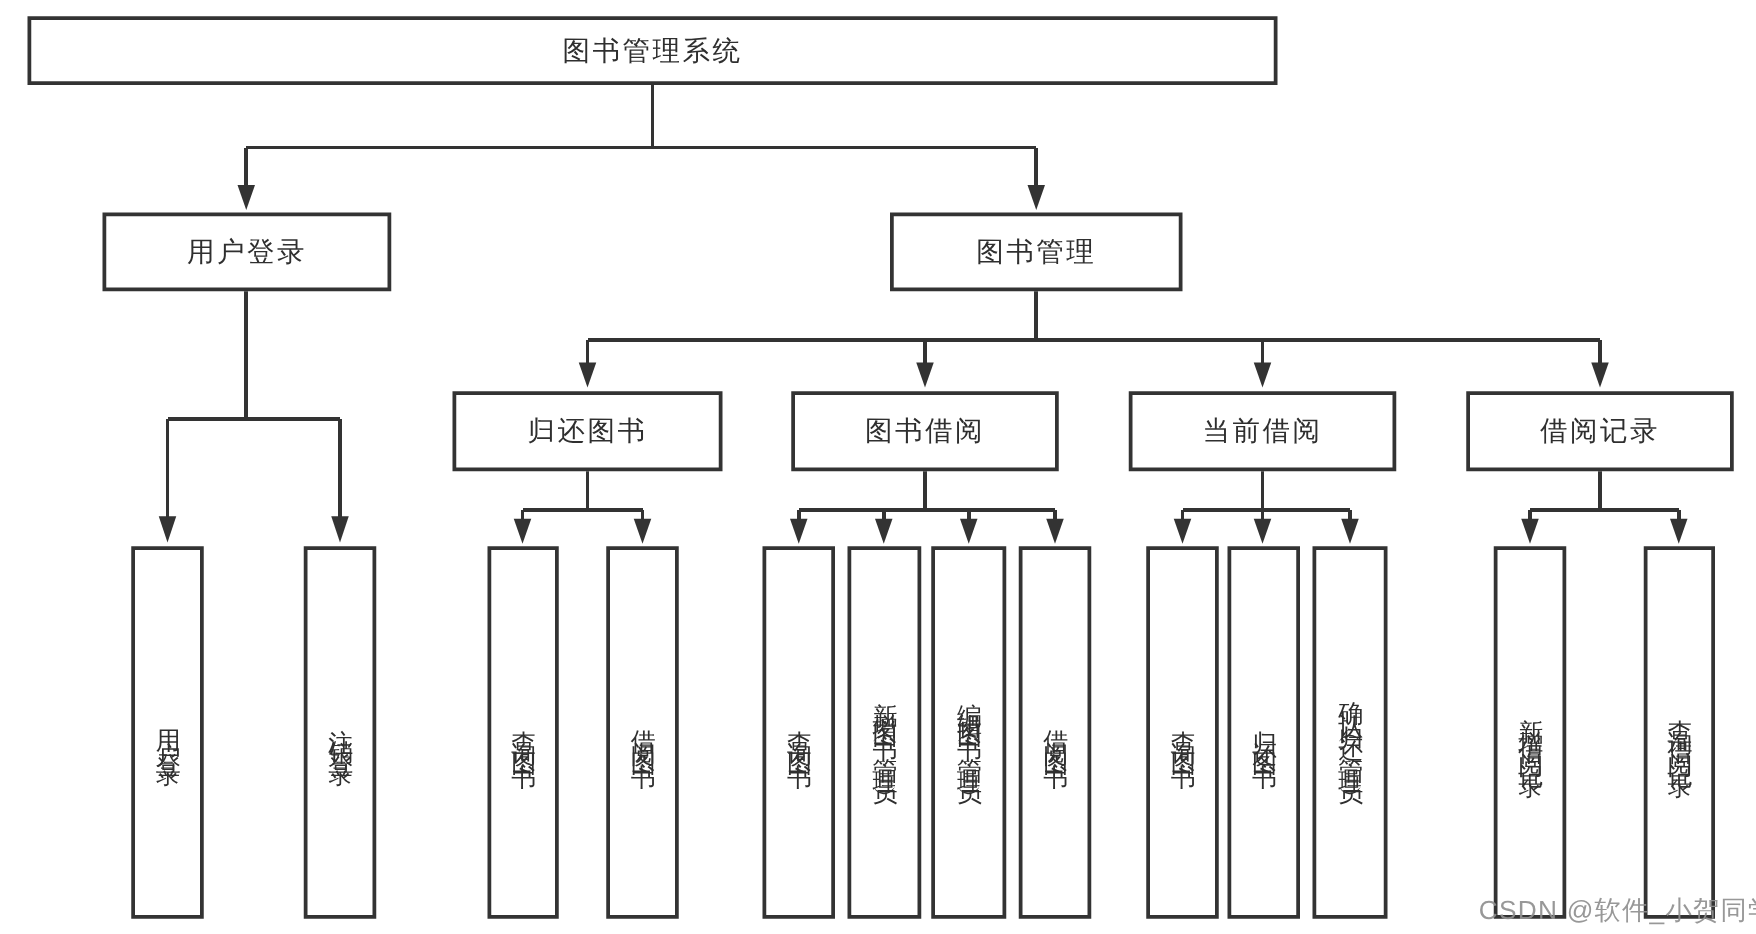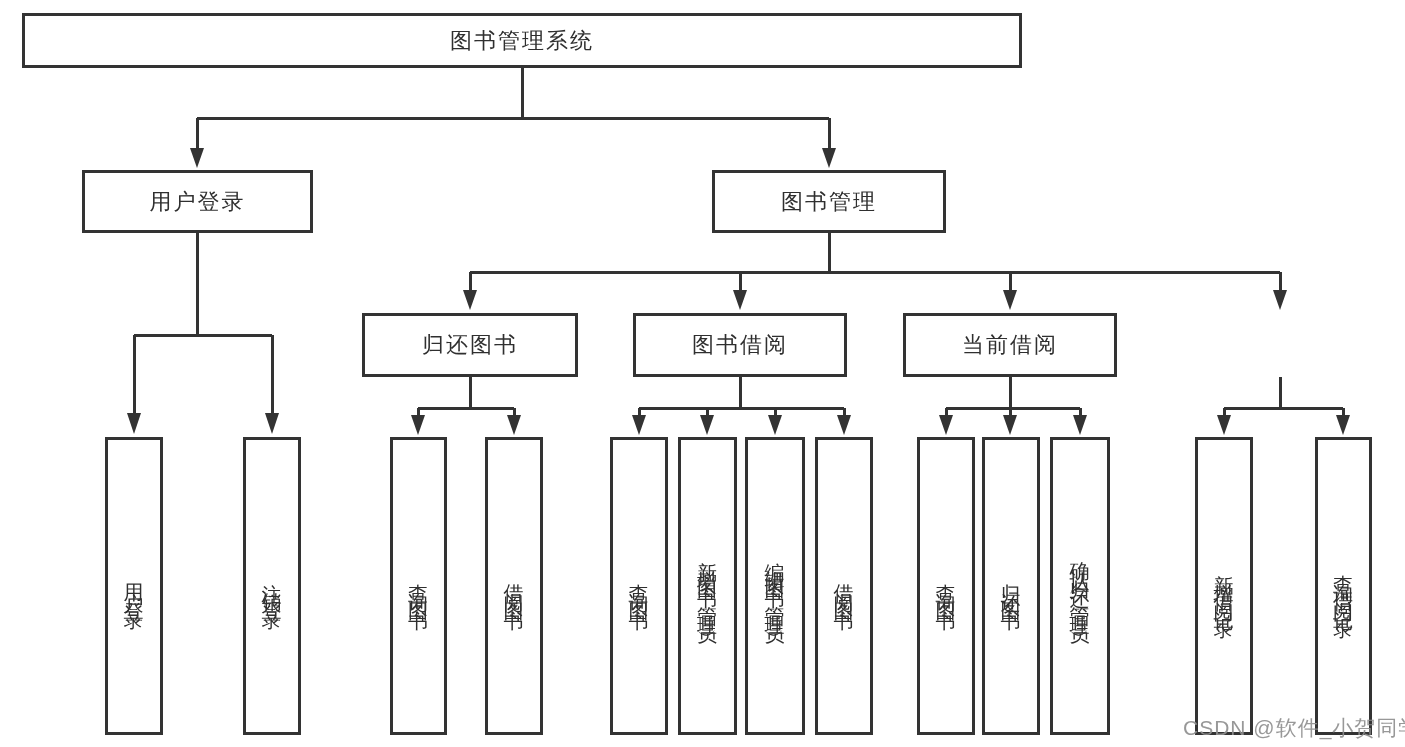--- a/index.html
+++ b/index.html
@@ -82,20 +82,21 @@
   </svg>
 
   <div class="node h-node" style="left:22px; top:13px; width:1000px; height:55px;">图书管理系统</div>
 
   <div class="node h-node" style="left:82px; top:170px; width:231px; height:63px;">用户登录</div>
   <div class="node h-node" style="left:712px; top:170px; width:234px; height:63px;">图书管理</div>
 
   <div class="node h-node" style="left:362px; top:313px; width:216px; height:64px;">归还图书</div>
   <div class="node h-node" style="left:903px; top:313px; width:214px; height:64px;">当前借阅</div>
   <div class="node h-node" style="left:633px; top:313px; width:214px; height:64px;">图书借阅</div>
+  <div class="node h-node" style="left:1173px; top:313px; width:214px; height:64px;">借阅记录</div>
 
   <div class="node v-node" style="left:105px; top:437px; width:58px; height:298px;">用户登录</div>
   <div class="node v-node" style="left:243px; top:437px; width:58px; height:298px;">注销登录</div>
 
   <div class="node v-node" style="left:390px; top:437px; width:57px; height:298px;">查询图书</div>
   <div class="node v-node" style="left:485px; top:437px; width:58px; height:298px;">借阅图书</div>
 
   <div class="node v-node" style="left:610px; top:437px; width:58px; height:298px;">查询图书</div>
   <div class="node v-node" style="left:678px; top:437px; width:59px; height:298px;">新增图书（管理员）</div>
   <div class="node v-node" style="left:745px; top:437px; width:60px; height:298px;">编辑图书（管理员）</div>

